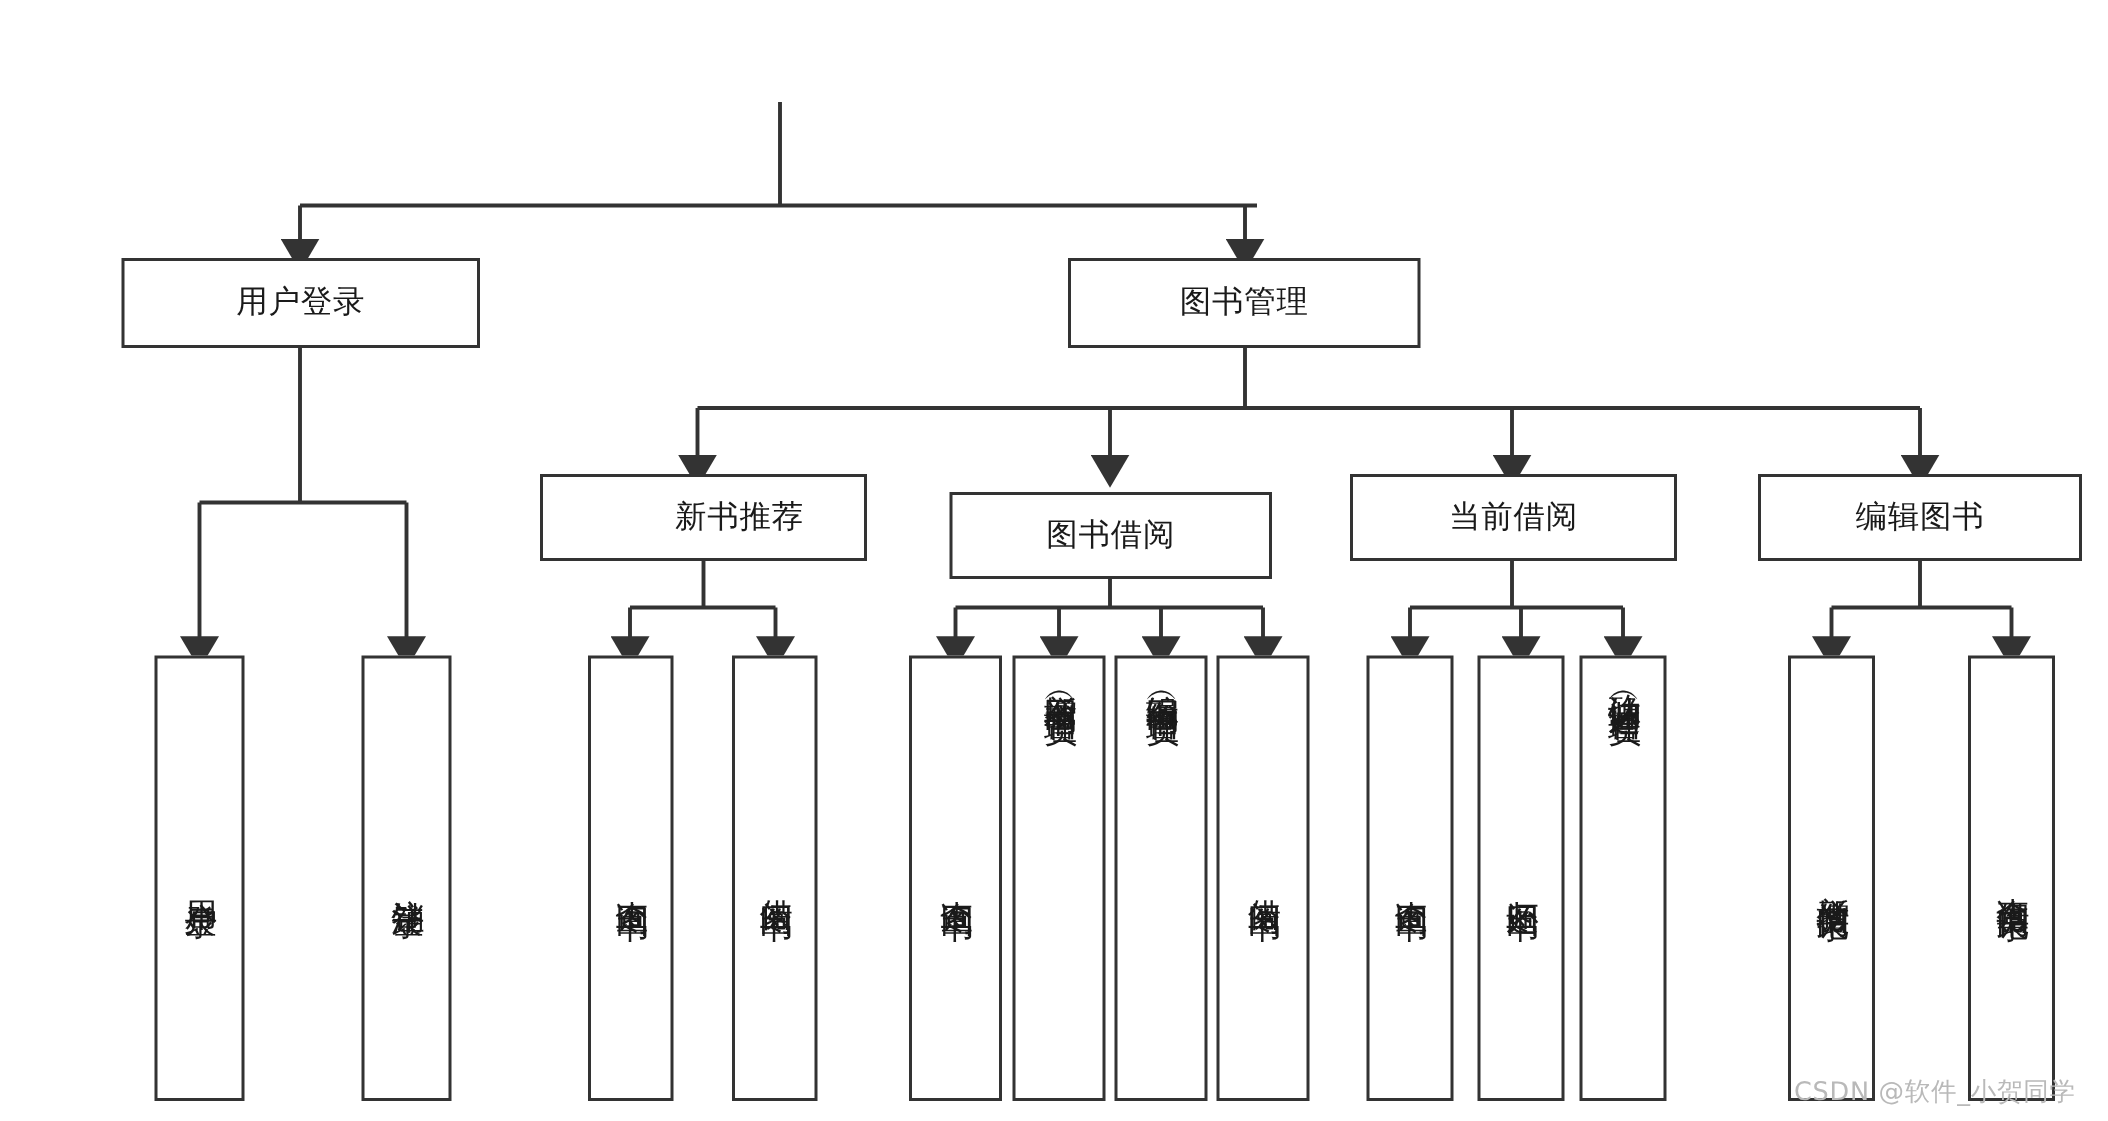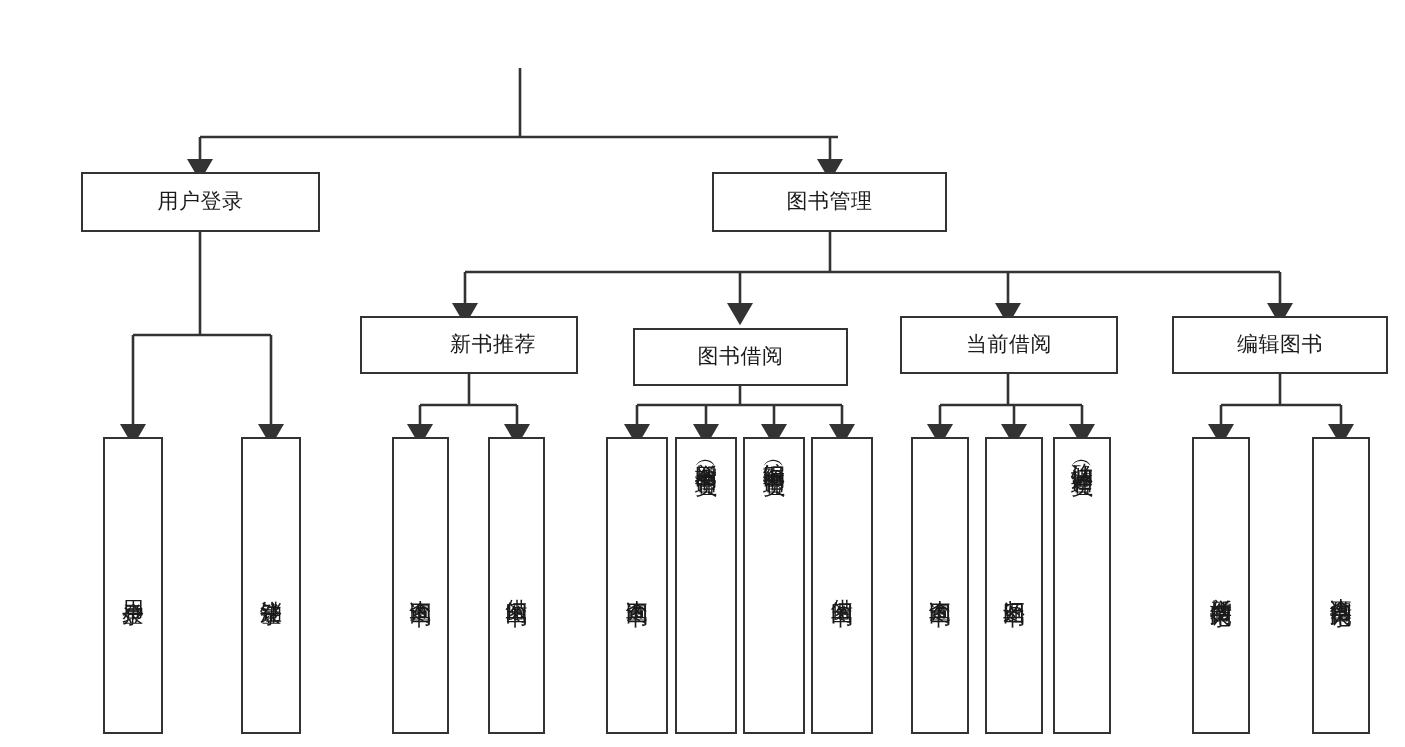--- a/index.html
+++ b/index.html
@@ -163,14 +163,15 @@
   <div class="node v-node tall-text" style="left: 1053px; top: 437px; width: 58px; height: 297px;">
     <span class="label">确认归还（管理员）</span>
   </div>
   <div class="node v-node" style="left: 1192px; top: 437px; width: 58px; height: 297px;">
     <span class="label">新增借阅记录</span>
   </div>
   <div class="node v-node" style="left: 1312px; top: 437px; width: 58px; height: 297px;">
     <span class="label">查询借阅记录</span>
   </div>
 
+  <div class="watermark" style="left: 1196px; top: 716px;">CSDN @软件_小贺同学</div>
 
 </div>
 
 </body></html>

